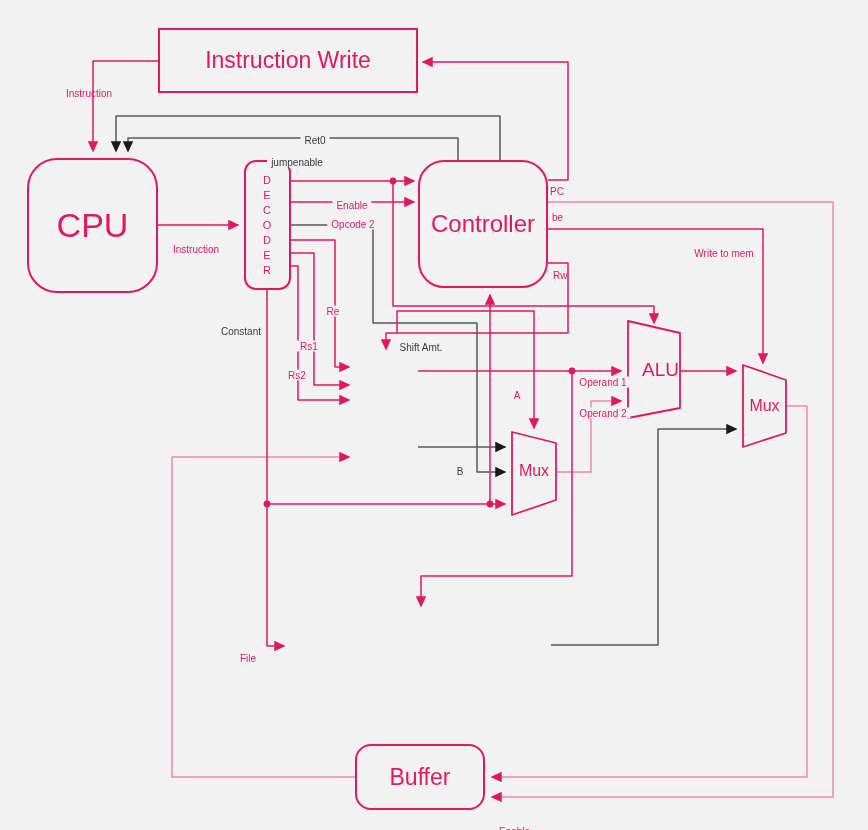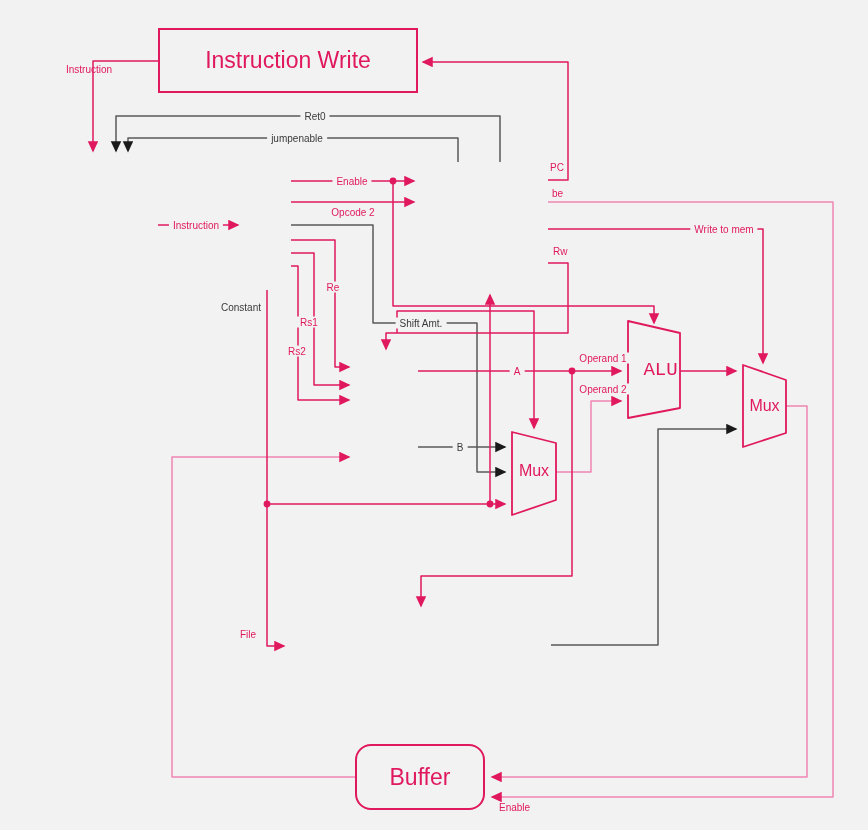--- a/index.html
+++ b/index.html
@@ -23,26 +23,26 @@
   .b-dec{left:244px;top:160px;width:47px;height:130px;border-radius:12px;font-size:11px;}
   .b-dec .stack{width:12px;word-break:break-all;line-height:15px;text-align:center;letter-spacing:1px;}
   .b-ctl{left:418px;top:160px;width:130px;height:128px;border-radius:26px;font-size:24px;}
   .b-rf{left:355px;top:355px;width:63px;height:128px;font-size:11px;line-height:14px;}
   .b-rf .stack{width:52px;}
   .b-dm{left:290px;top:612px;width:261px;height:66px;font-size:23px;}
   .b-buf{left:355px;top:744px;width:130px;height:66px;border-radius:16px;font-size:23px;}
 
   
   .shape-label{position:absolute;color:var(--ink);text-align:center;}
-  .sl-alu{left:628px;top:359px;width:65px;font-size:19px;font-family:Liberation Mono, monospace;}
+  .sl-alu{left:628px;top:359px;width:65px;font-size:19px;}
   .sl-mux1{left:512px;top:462px;width:44px;font-size:16px;}
   .sl-mux2{left:743px;top:397px;width:43px;font-size:16px;}
 
   
-  .wlbl{position:absolute;font-size:10px;color:var(--ink);white-space:nowrap;}
+  .wlbl{position:absolute;font-size:10px;color:var(--ink);white-space:nowrap;margin-top:24px;}
   .wlbl.dark{color:var(--dark);}
   .wlbl.mask{background:var(--bg);padding:0 4px;transform:translate(-50%,-50%);}
 </style>
 </head>
 <body>
 
 <div class="canvas">
 
   <svg width="868" height="830" viewBox="0 0 868 830">
     <defs>
@@ -100,34 +100,43 @@
     <g fill="#f2f2f2" stroke="#e0195e" stroke-width="1.8" stroke-linejoin="round">
       <polygon points="628,321 680,333 680,408 628,418"></polygon>
       <polygon points="512,432 556,443 556,500 512,515"></polygon>
       <polygon points="743,365 786,380 786,433 743,447"></polygon>
     </g>
   </svg>
 
   <div class="block b-im">
     <span>Instruction Write</span>
   </div>
+  <div class="block b-cpu">
+    <span>CPU</span>
+  </div>
+  <div class="block b-dec">
+    <span class="stack">DECODER</span>
+  </div>
+  <div class="block b-ctl">
+    <span>Controller</span>
+  </div>
   <div class="block b-buf">
     <span>Buffer</span>
   </div>
 
   <div class="shape-label sl-alu">ALU</div>
   <div class="shape-label sl-mux1">Mux</div>
   <div class="shape-label sl-mux2">Mux</div>
 
   <div class="wlbl" style="left:66px;top:64px;">Instruction</div>
   <div class="wlbl mask dark" style="left:315px;top:116px;">Ret0</div>
   <div class="wlbl mask dark" style="left:297px;top:138px;">jumpenable</div>
   <div class="wlbl mask" style="left:196px;top:225px;">Instruction</div>
   <div class="wlbl mask" style="left:352px;top:181px;">Enable</div>
-  <div class="wlbl mask" style="left:353px;top:212px;">Opcode 2</div>
+  <div class="wlbl mask" style="left:353px;top:200px;">Opcode 2</div>
   <div class="wlbl" style="left:550px;top:162px;">PC</div>
   <div class="wlbl" style="left:552px;top:188px;">be</div>
   <div class="wlbl mask" style="left:724px;top:229px;">Write to mem</div>
   <div class="wlbl" style="left:553px;top:246px;">Rw</div>
   <div class="wlbl mask" style="left:333px;top:287px;">Re</div>
   <div class="wlbl mask" style="left:309px;top:322px;">Rs1</div>
   <div class="wlbl mask" style="left:297px;top:351px;">Rs2</div>
   <div class="wlbl dark" style="left:221px;top:302px;">Constant</div>
   <div class="wlbl mask dark" style="left:421px;top:323px;">Shift Amt.</div>
   <div class="wlbl mask" style="left:517px;top:371px;">A</div>

